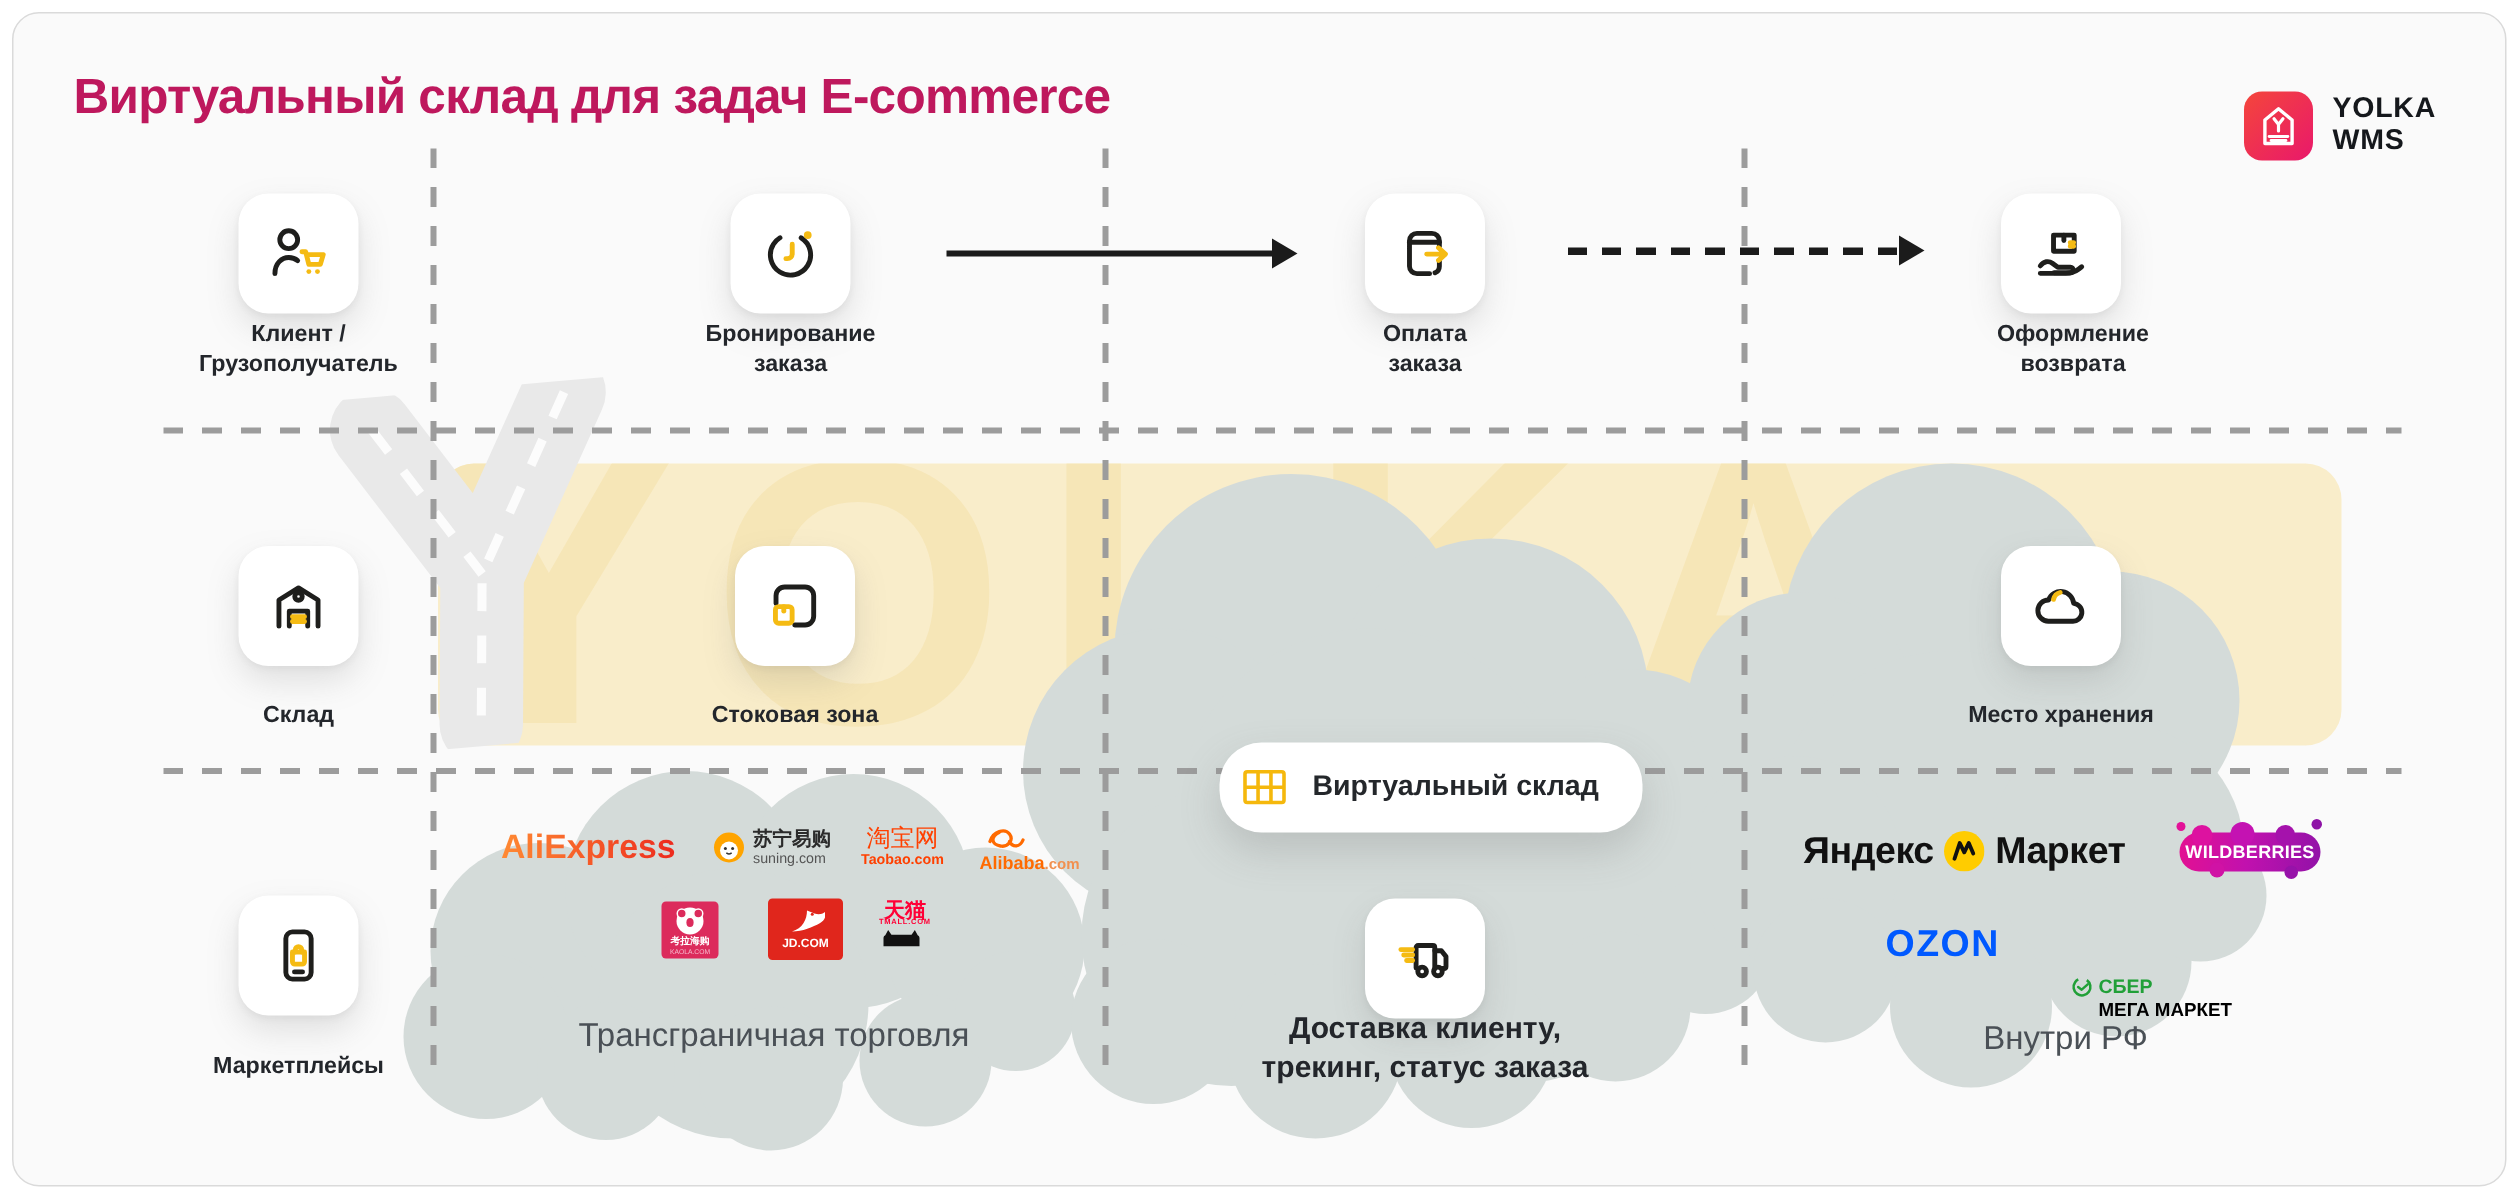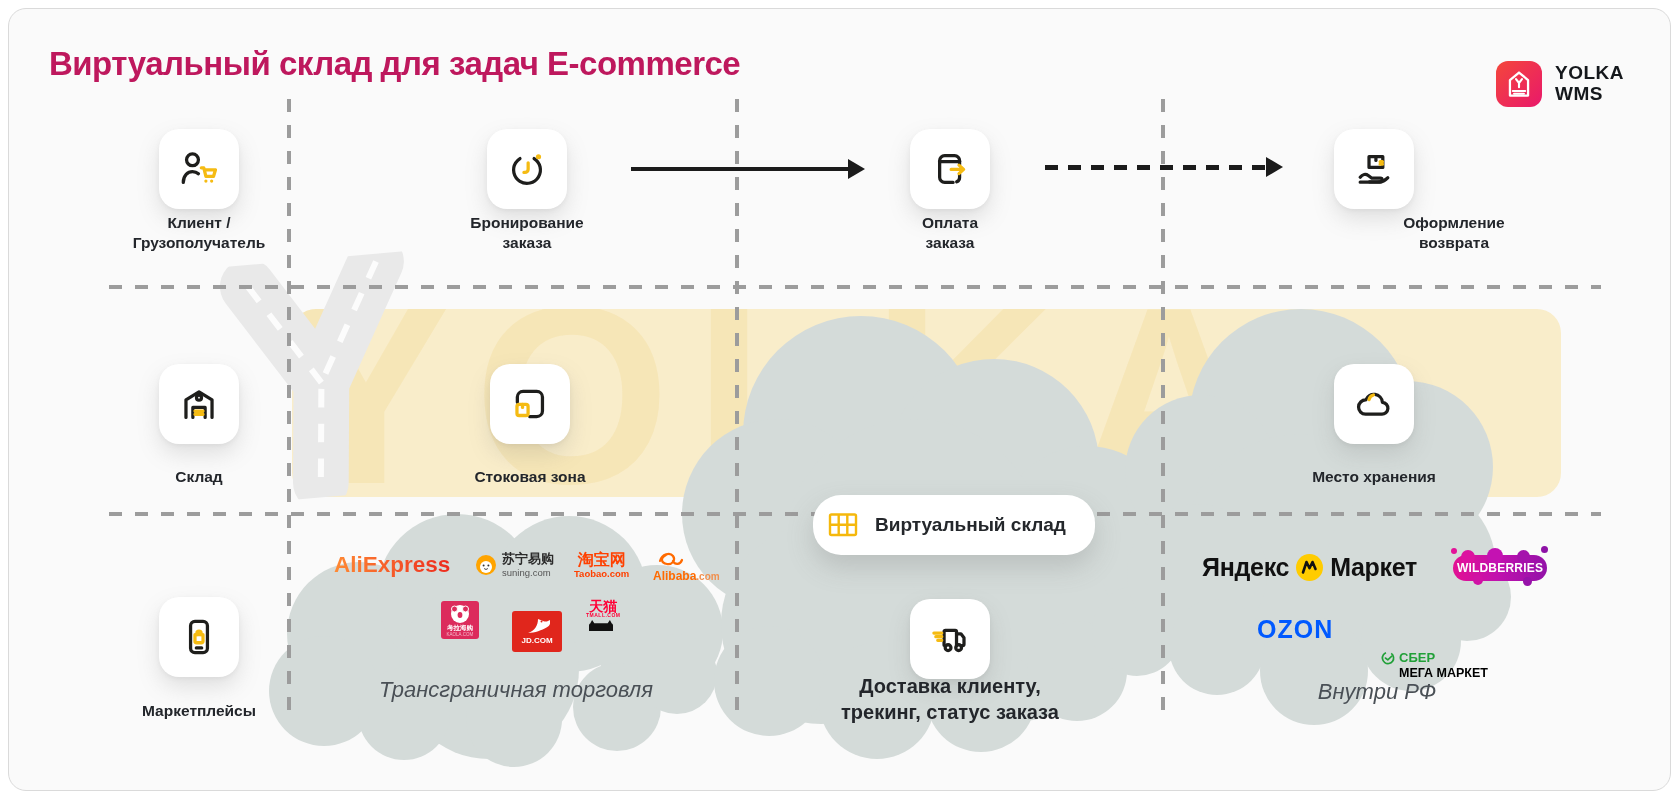--- a/index.html
+++ b/index.html
@@ -33,40 +33,40 @@
     font-size:24px;font-weight:800;color:#3D423D;line-height:1.22;text-align:center;white-space:pre-line;}
   .abar{position:absolute;background:#1b1b1b;z-index:6;}
   .ahead{position:absolute;width:0;height:0;border-top:10px solid transparent;
     border-bottom:10px solid transparent;border-left:17px solid #1b1b1b;z-index:6;}
   .dbar{position:absolute;height:5px;z-index:6;
     background:repeating-linear-gradient(90deg,#1b1b1b 0 13px,transparent 13px 23px);}
   .badge{position:absolute;left:804px;top:486px;width:282px;height:60px;background:#fff;border-radius:28px;
     z-index:7;display:flex;align-items:center;gap:16px;padding-left:14px;box-sizing:border-box;
     box-shadow:0 12px 26px rgba(110,110,110,.25);}
   .badge span{font-size:19px;font-weight:800;color:#24272B;}
-  .region{position:absolute;font-style:italic;font-size:22px;font-weight:500;color:#4A5056;
+  .region{position:absolute;font-size:22px;font-weight:500;color:#4A5056;
     z-index:6;transform:translateX(-50%);white-space:nowrap;}
   
   .ali{position:absolute;left:325px;top:543px;z-index:6;font-size:22.5px;font-weight:600;
     background:linear-gradient(90deg,#FF8A33,#ED2B1E);-webkit-background-clip:text;background-clip:text;color:transparent;}
   .suning{position:absolute;left:466px;top:543px;z-index:6;display:flex;gap:5px;align-items:center;}
   .suning .cn{font-size:13px;font-weight:700;color:#2b2b2b;line-height:1.15;}
   .suning .url{font-size:9.5px;color:#555;}
   .taobao{position:absolute;left:565px;top:542px;z-index:6;text-align:center;line-height:1.1;}
-  .taobao .cn{font-size:16px;font-weight:700;color:#FF4000;}
+  .taobao .cn{font-size:16px;font-weight:400;color:#FF4000;}
   .taobao .url{font-size:9.5px;font-weight:700;color:#FF4000;}
   .alibaba{position:absolute;left:644px;top:538px;z-index:6;text-align:left;line-height:1;}
   .alibaba .wordmark{font-size:12px;font-weight:800;color:#FF6A00;}
   .alibaba .suffix{font-size:10px;color:#F1904F;font-weight:600;}
   .sq{position:absolute;z-index:6;border-radius:3px;display:flex;flex-direction:column;align-items:center;
     justify-content:flex-start;color:#fff;text-align:center;}
   .kaola{left:432px;top:592px;width:38px;height:38px;background:#DC2B5C;}
   .kaola .cn{font-size:6.5px;font-weight:700;line-height:1.2;}
   .kaola .url{font-size:4.5px;color:#F6B9CC;}
-  .jd{left:503px;top:590px;width:50px;height:41px;background:#E0261C;margin-top:12px;}
+  .jd{left:503px;top:590px;width:50px;height:41px;background:#E0261C;}
   .jd .url{font-size:8px;font-weight:700;margin-top:-2px;}
   .tmall{position:absolute;left:577px;top:590px;z-index:6;text-align:center;line-height:1;}
   .tmall .cn{font-size:14px;font-weight:700;color:#FF0036;}
   .tmall .url{font-size:5px;font-weight:700;color:#FF0036;letter-spacing:.5px;}
   .ym{position:absolute;left:1193px;top:544px;z-index:6;display:flex;align-items:center;gap:7px;}
   .ym span{font-size:25px;font-weight:800;color:#111;letter-spacing:-.3px;}
   .wb{position:absolute;left:1444px;top:546px;width:94px;height:26px;border-radius:13px;z-index:6;
     background:linear-gradient(95deg,#E31192 0%,#C111AE 48%,#9212A8 100%);
     display:flex;align-items:center;justify-content:center;}
   .wb i{position:absolute;border-radius:50%;}
@@ -187,21 +187,21 @@
       <path class="k" d="M4.8 16.3c1.2-1.6 2.9-1.9 4.2-.9l1.9 1.4h4.4a.95.95 0 1 1 0 1.9H9.6"></path>
       <path class="k" d="M4.8 18.9h8.9c1.6 0 3.2-.5 4.5-1.5l1-.8"></path>
     </svg>
   </div>
   <div class="lbl" style="left:190px;top:204px;">Клиент /
 Грузополучатель</div>
   <div class="lbl" style="left:518px;top:204px;">Бронирование
 заказа</div>
   <div class="lbl" style="left:941px;top:204px;">Оплата
 заказа</div>
-  <div class="lbl" style="left:1445px;top:204px;">Оформление
+  <div class="lbl" style="left:1373px;top:204px;">Оформление
 возврата</div>
 
   <div class="abar" style="left:622px;top:158px;width:220px;height:4px;"></div>
   <div class="ahead" style="left:839px;top:150px;"></div>
   <div class="dbar" style="left:1036px;top:156px;width:220px;"></div>
   <div class="ahead" style="left:1257px;top:148px;"></div>
 
   <div class="ibox" style="left:150px;top:355px;">
     <svg width="46" height="46" viewBox="0 0 24 24">
       <path class="k" d="M5.2 19V9.9L12 5.7l6.8 4.2V19"></path>

